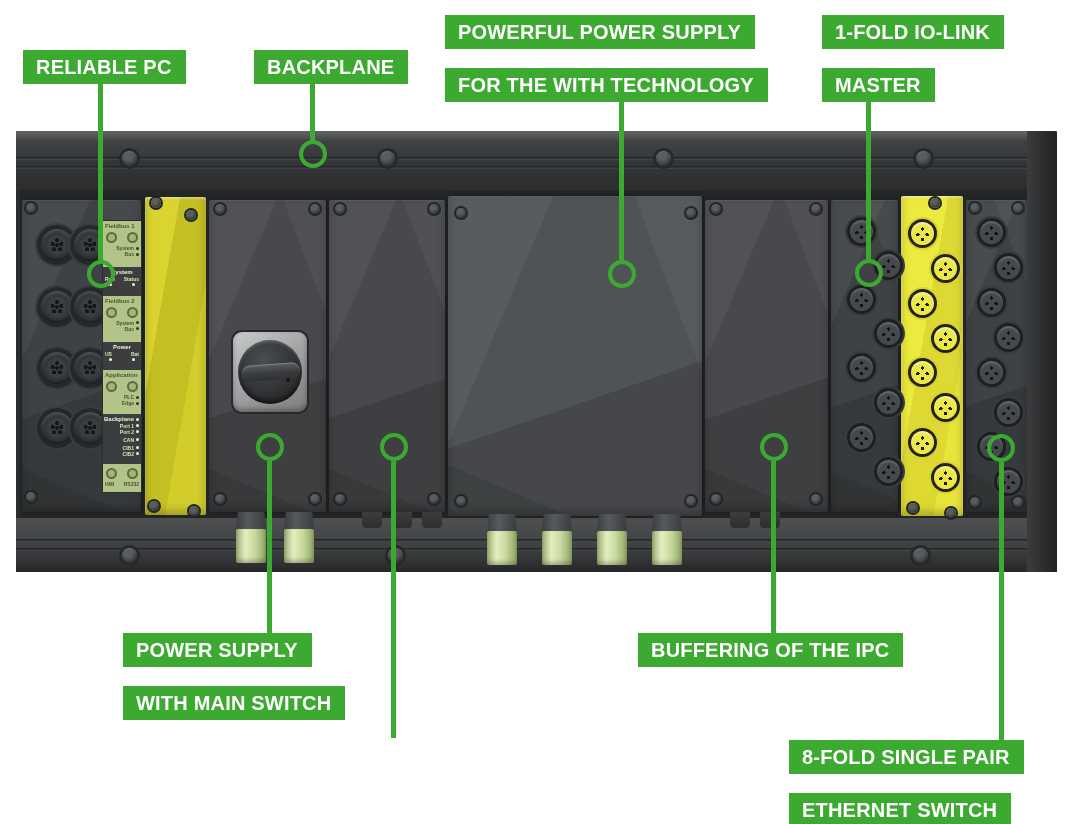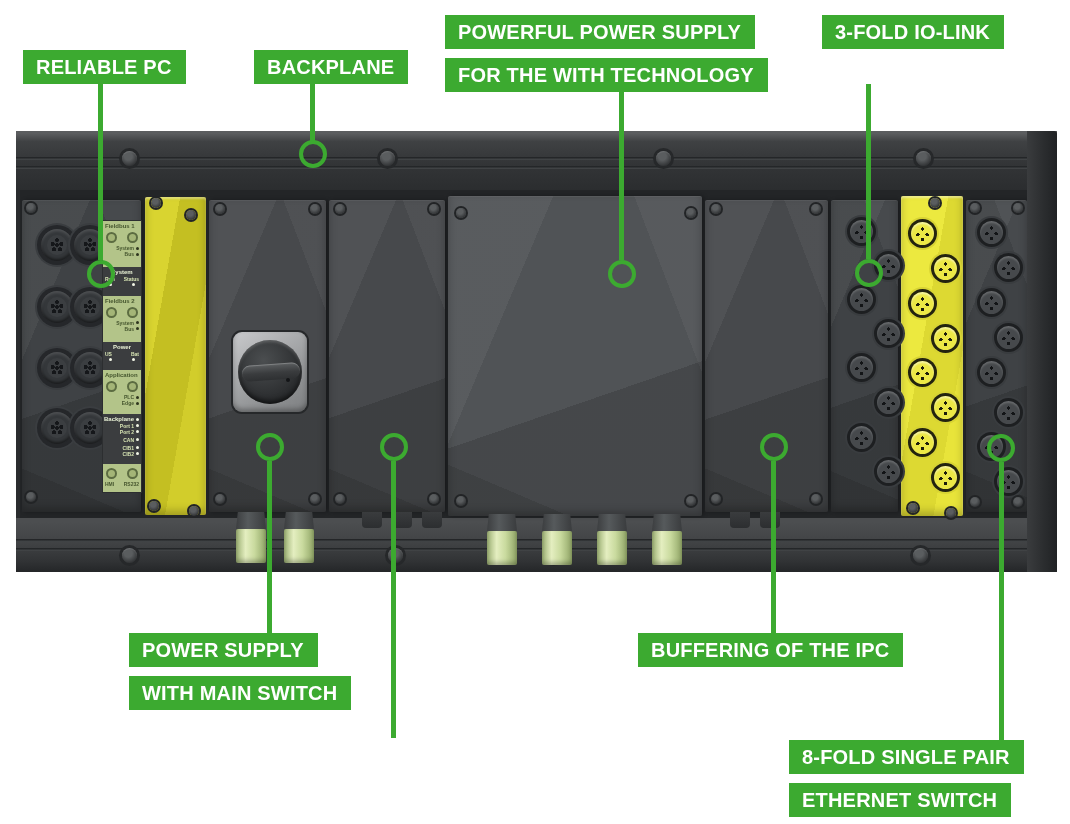--- a/index.html
+++ b/index.html
@@ -4,21 +4,21 @@
 <style>
   html,body{margin:0;padding:0;background:#ffffff;}
   #stage{position:relative;width:1070px;height:824px;background:#ffffff;overflow:hidden;
          font-family:"Liberation Sans", sans-serif;}
   :root{
     --green:#3CAA30;
     --rail-dark:#2c2e30;
     --module-gap:#232527;
   }
   
-  .label-box{position:absolute;display:flex;flex-direction:column;align-items:flex-start;gap:9px;z-index:30;}
+  .label-box{position:absolute;display:flex;flex-direction:column;align-items:flex-start;gap:19px;z-index:30;}
   .label-box span{display:inline-block;background:var(--green);color:#fff;font-weight:bold;
       font-size:20px;line-height:1;padding:7px 14px 7px 13px;white-space:nowrap;letter-spacing:.2px;}
   .leader{position:absolute;width:5px;background:var(--green);z-index:25;}
   .marker{position:absolute;width:28px;height:28px;border:4px solid var(--green);
       border-radius:50%;box-sizing:border-box;background:transparent;z-index:26;}
   
   .rack{position:absolute;left:16px;top:131px;width:1041px;height:441px;background:#2a2c2e;border-radius:3px;}
   .rail{position:absolute;left:0;width:100%;}
   .rail.top{top:0;height:59px;background:linear-gradient(#5b5d5f 0 4%, #3f4143 18%, #333537 55%, #2b2d2f);}
   .rail.bottom{top:387px;height:54px;background:linear-gradient(#4c4e50 0 8%, #414345 45%, #313335 80%, #242628);}
@@ -380,28 +380,29 @@
   <div class="marker" style="left:299px;top:140px"></div>
 
   <div class="label-box" style="left:445px;top:15px">
     <span>POWERFUL POWER SUPPLY</span>
     <span>FOR THE WITH TECHNOLOGY</span>
   </div>
   <div class="leader" style="left:619px;top:84px;height:176px"></div>
   <div class="marker" style="left:608px;top:260px"></div>
 
   <div class="label-box" style="left:822px;top:15px">
-    <span>3-FOLD IO-LINK</span>
+    <span>1-FOLD IO-LINK</span>
+    <span>MASTER</span>
   </div>
   <div class="leader" style="left:866px;top:84px;height:175px"></div>
   <div class="marker" style="left:855px;top:259px"></div>
 
   <div class="leader" style="left:267px;top:461px;height:172px"></div>
   <div class="marker" style="left:256px;top:433px"></div>
-  <div class="label-box" style="left:129px;top:633px">
+  <div class="label-box" style="left:123px;top:633px">
     <span>POWER SUPPLY</span>
     <span>WITH MAIN SWITCH</span>
   </div>
 
   <div class="leader" style="left:391px;top:461px;height:277px"></div>
   <div class="marker" style="left:380px;top:433px"></div>
 
   <div class="leader" style="left:771px;top:461px;height:172px"></div>
   <div class="marker" style="left:760px;top:433px"></div>
   <div class="label-box" style="left:638px;top:633px">

